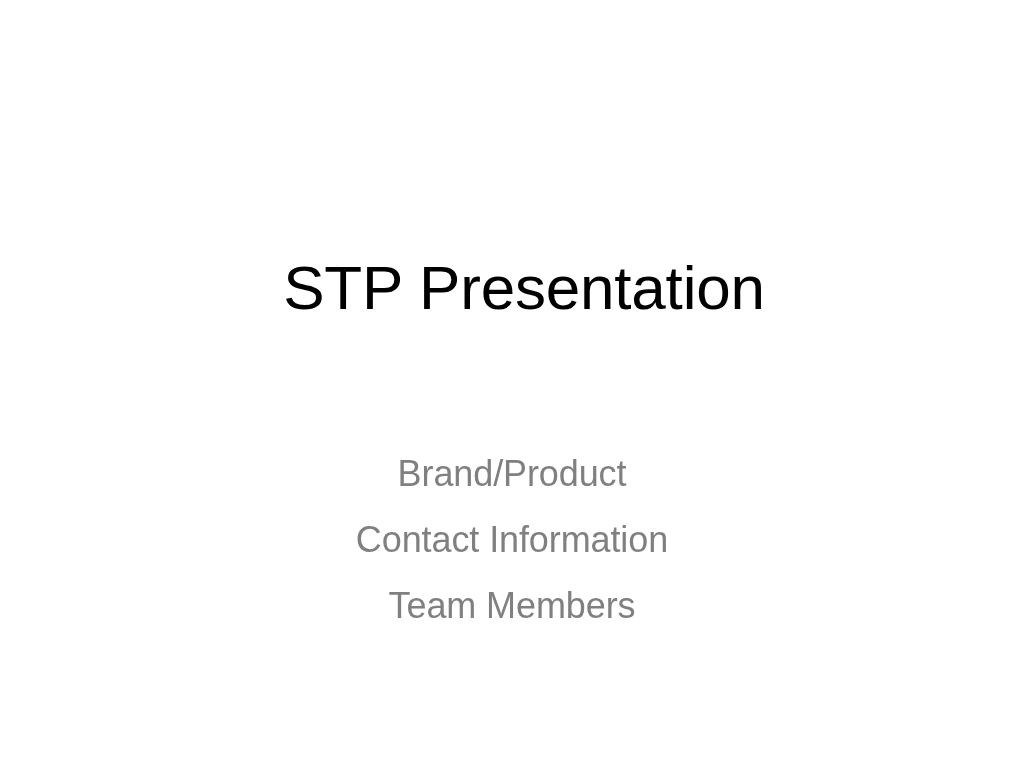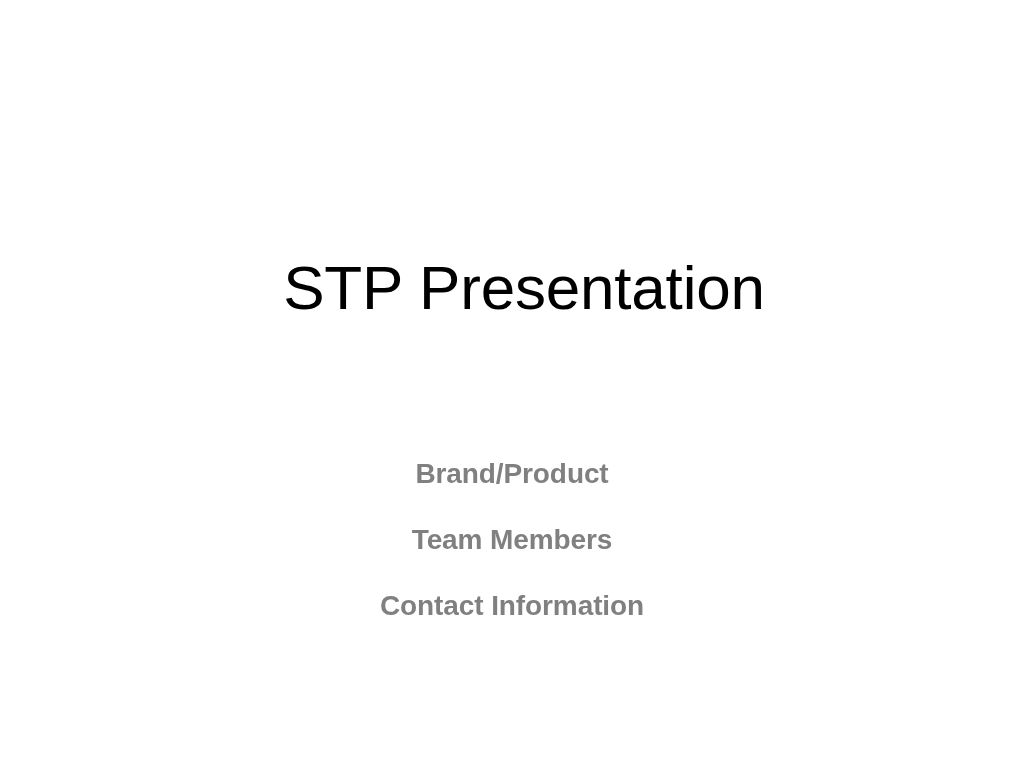--- a/index.html
+++ b/index.html
@@ -47,36 +47,36 @@
     position: absolute;
     left: 0;
     top: 441px;
     width: 1024px;
     text-align: center;
   }
 
   .slide-subtitle-line {
     display: block;
     font-family: "Liberation Sans", sans-serif;
-    font-size: 28px;
-    font-weight: 700;
+    font-size: 36px;
+    font-weight: 400;
     line-height: 66px;
     color: #808080;
     letter-spacing: -0.1px;
     white-space: nowrap;
   }
 </style>
 </head>
 <body>
 
 <div class="slide">
 
   <div class="slide-title-block">
     <span class="slide-title-line">STP Presentation</span>
   </div>
 
   <div class="slide-subtitle-block">
     <span class="slide-subtitle-line">Brand/Product</span>
+    <span class="slide-subtitle-line">Contact Information</span>
     <span class="slide-subtitle-line">Team Members</span>
-    <span class="slide-subtitle-line">Contact Information</span>
   </div>
 
 </div>
 
 </body></html>

